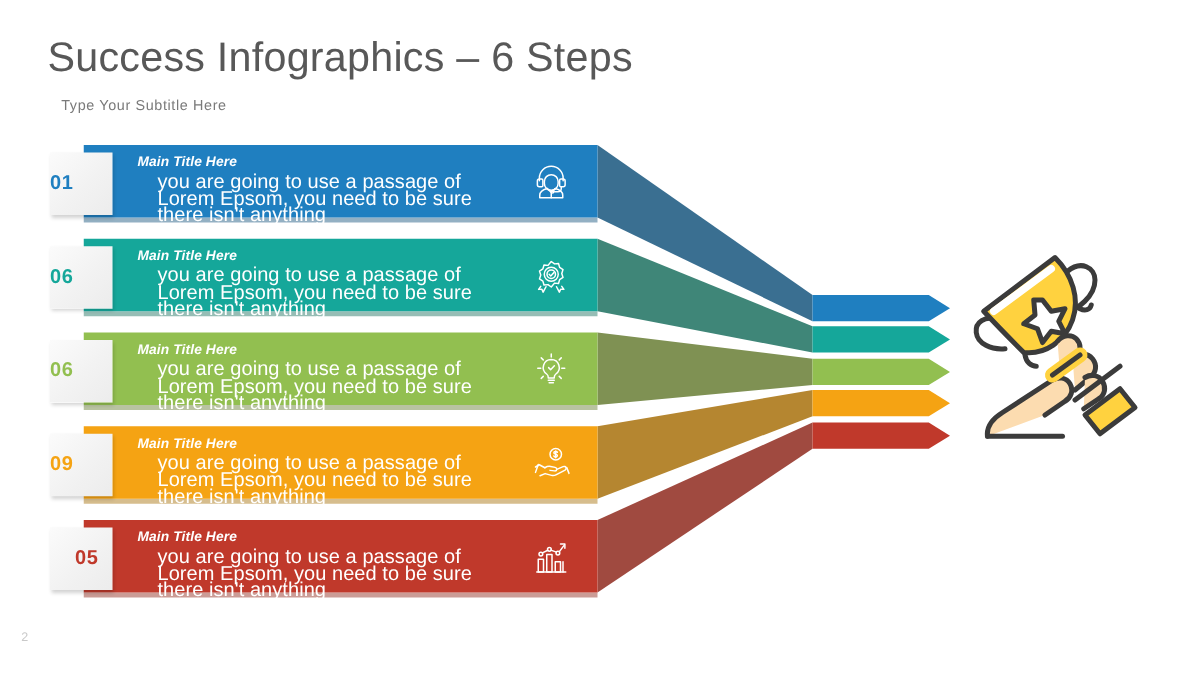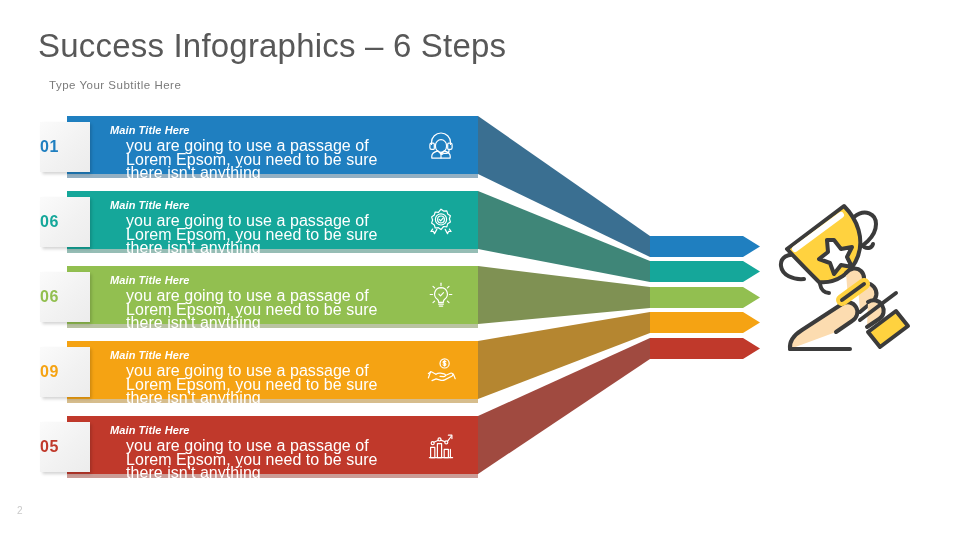--- a/index.html
+++ b/index.html
@@ -264,21 +264,21 @@
         <path d="M6.6 17.6l-2.2 6.3"></path>
         <path d="M29.4 20.1l1.8 4.6"></path>
       </svg>
     </div>
   </div>
 
   <div class="step-row" style="top:416px">
     <div class="step-bar-shadow" style="background: rgb(160, 74, 64);"></div>
     <div class="step-bar" style="background: rgb(192, 57, 43);"></div>
     <div class="num-box">
-      <span class="num-text" style="color: rgb(192, 57, 43);">05</span>
+      <span class="num-text" style="color: rgb(192, 57, 43); margin-left: 20px;">05</span>
     </div>
     <div class="step-text">
       <div class="step-title">Main Title Here</div>
       <div class="step-desc">you are going to use a passage of Lorem  Epsom, you need to be sure there isn't anything</div>
     </div>
     <div class="step-icon">
       <svg viewBox="0 0 34 34" fill="none" stroke="#ffffff" stroke-width="1.2" stroke-linecap="round" stroke-linejoin="round">
         <path d="M5.4 28.6h23.2"></path>
         <rect x="6.6" y="18.4" width="4.2" height="10.2"></rect>
         <rect x="13.4" y="14.6" width="4.2" height="14"></rect>

